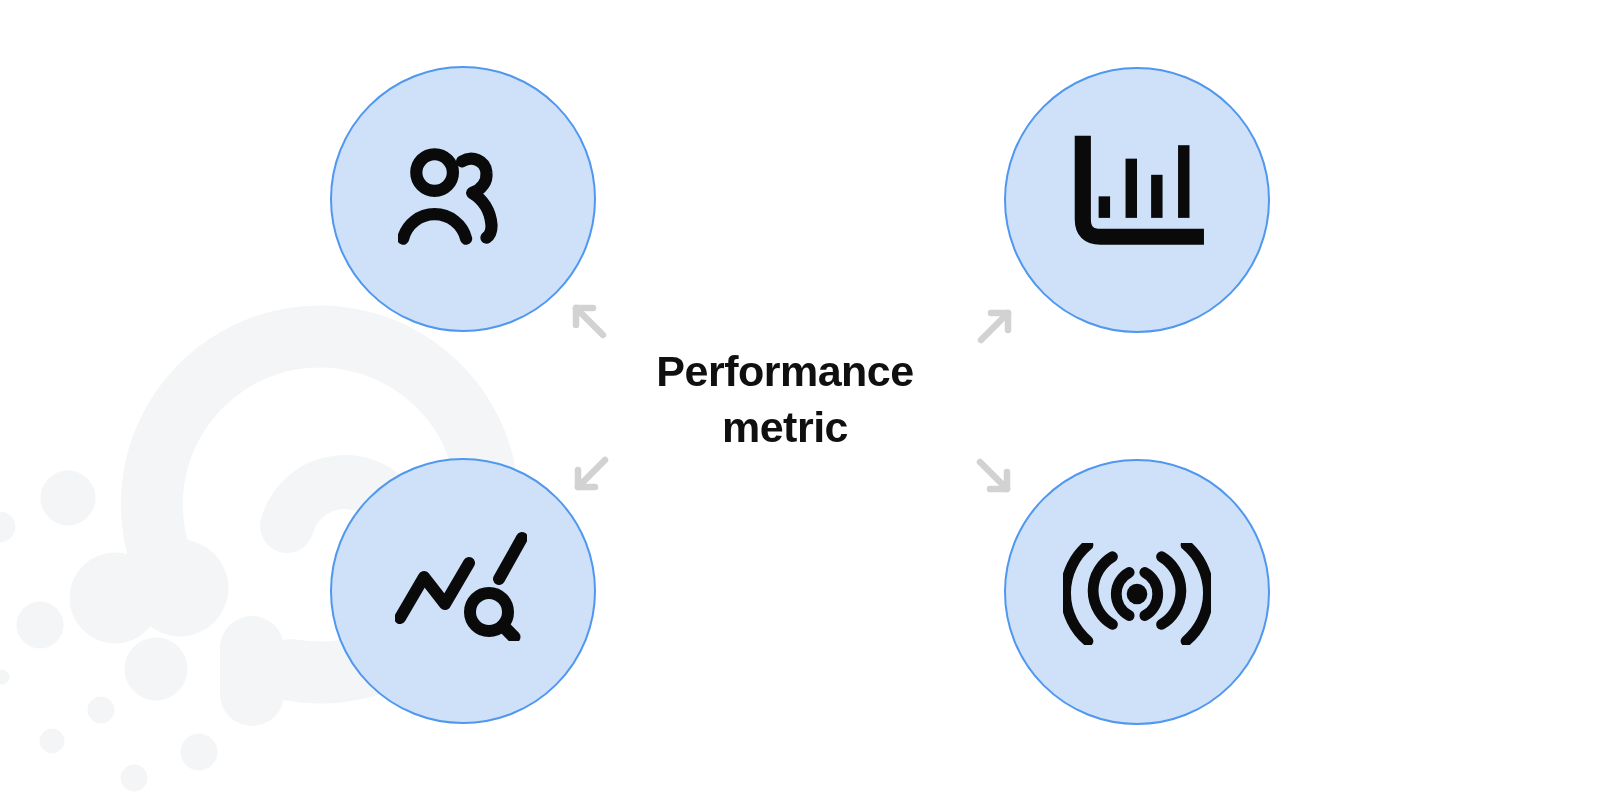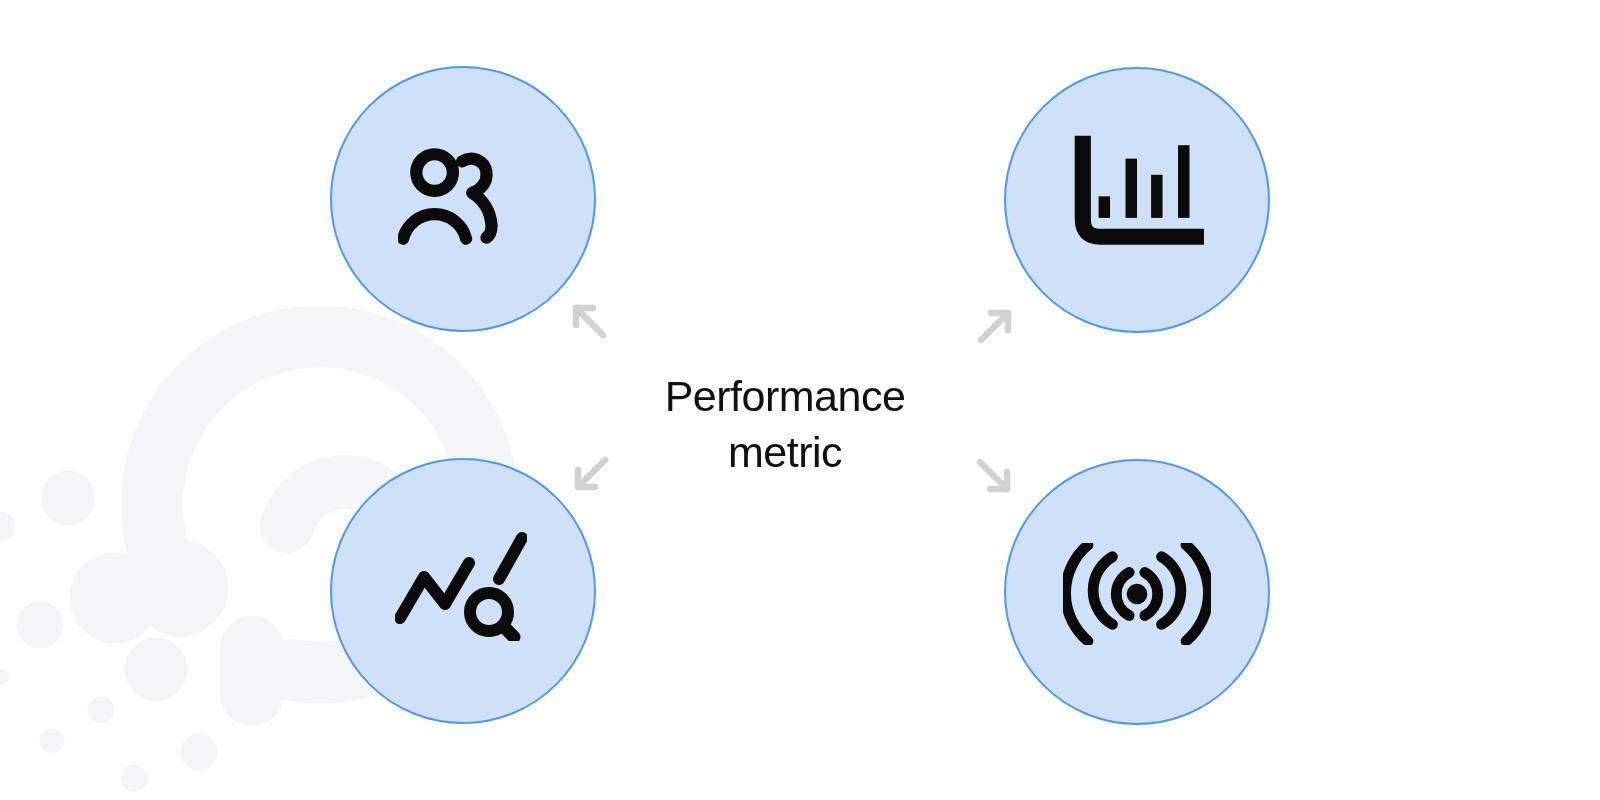--- a/index.html
+++ b/index.html
@@ -29,22 +29,22 @@
   .node.bl{left:330px;top:458px;}
   .node.br{left:1004px;top:459px;}
   .icon{stroke:var(--icon);fill:none;}
   .icon .fillpart{fill:var(--icon);stroke:none;}
   .arrow{position:absolute;width:46px;height:46px;z-index:2;stroke:var(--arrow);fill:none;}
   .arrow.ul{left:565px;top:297px;}
   .arrow.ur{left:973px;top:302px;}
   .arrow.dl{left:567px;top:452px;}
   .arrow.dr{left:972px;top:454px;}
   .center-label{
-    position:absolute;left:635px;top:369px;width:300px;z-index:3;
-    text-align:center;font-size:43px;font-weight:400;line-height:1.3;
+    position:absolute;left:635px;top:344px;width:300px;z-index:3;
+    text-align:center;font-size:43px;font-weight:700;line-height:1.3;
     color:var(--text);letter-spacing:-0.5px;
   }
 </style>
 </head>
 <body>
 
 <div class="stage">
 
   <svg class="watermark" width="540" height="520" viewBox="0 0 540 520" aria-hidden="true">
     <g stroke="#f4f5f6" fill="none" stroke-linecap="round">

